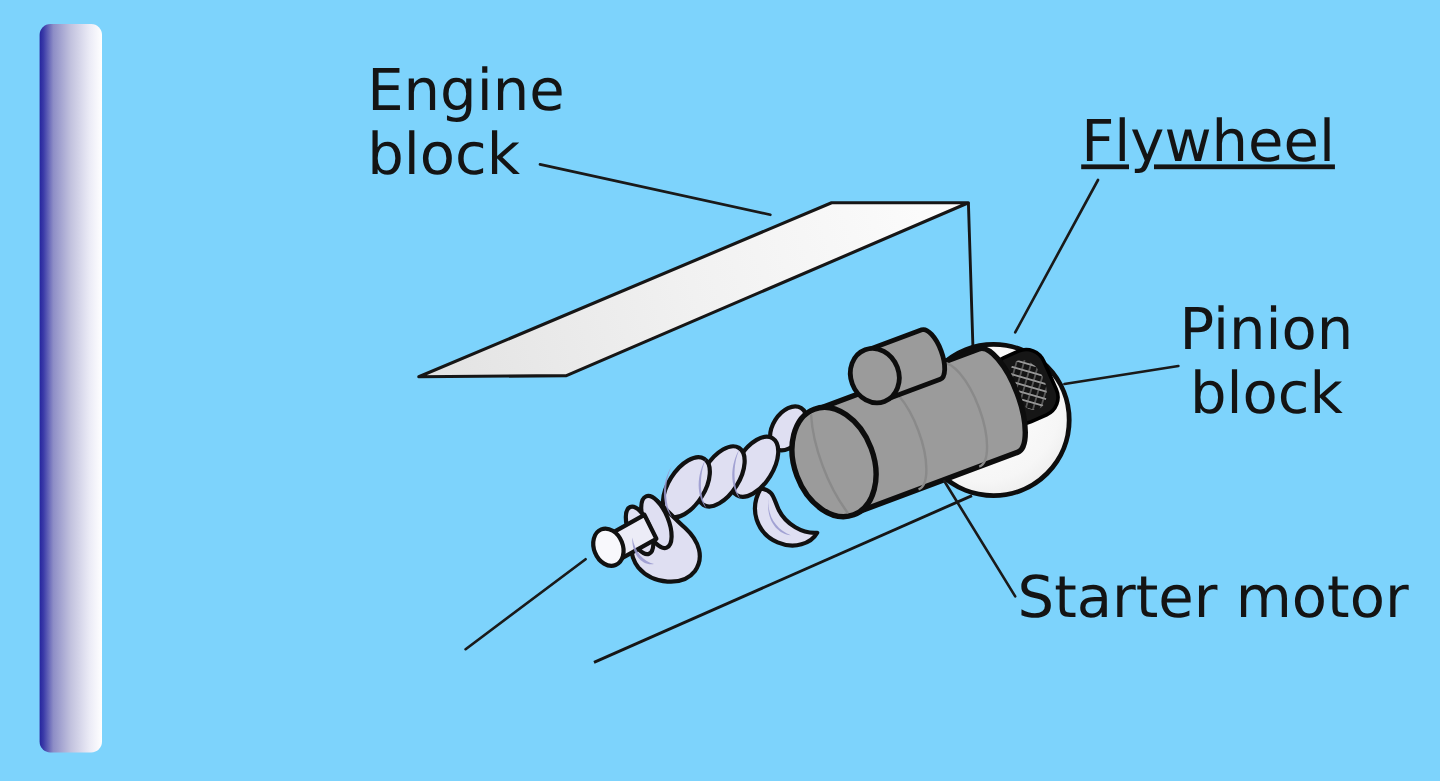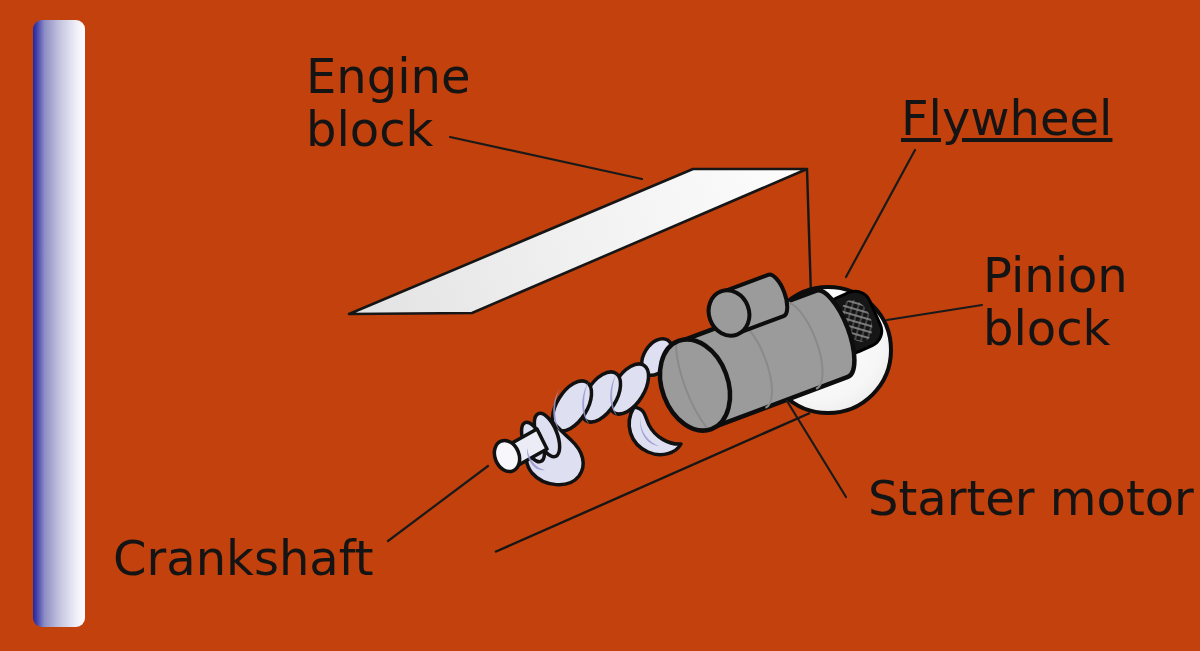--- a/index.html
+++ b/index.html
@@ -1,36 +1,36 @@
 <!DOCTYPE html>
 <html><head>
 <meta charset="utf-8">
 <style>
   html,body{margin:0;padding:0;background:#ffffff;}
   .stage{
     position:relative;
     width:1200px;height:651px;
-    background:#c2410c;
+    background:#7dd3fc;
     overflow:hidden;
     font-family:"DejaVu Sans","Liberation Sans",sans-serif;
   }
   .diagram-svg{position:absolute;left:0;top:0;}
   .label{
     position:absolute;
     font-size:48px;
     line-height:53px;
     color:#141414;
     white-space:nowrap;
     letter-spacing:0px;
   }
   .label span{display:block;}
   .label-engine-block{left:306px;top:50px;}
   .label-flywheel{left:901px;top:92px;text-decoration:underline;}
-  .label-pinion-gear{left:983px;top:249px;}
-  .label-starter-motor{left:848px;top:472px;margin-left:20px;}
+  .label-pinion-gear{left:983px;top:249px;text-align:center;}
+  .label-starter-motor{left:848px;top:472px;}
   .label-crankshaft{left:113px;top:532px;}
 </style>
 </head>
 <body>
 
 <div class="stage">
 
   <svg class="diagram-svg" width="1200" height="651" viewBox="0 0 1200 651">
     <defs>
       <linearGradient id="barGrad" x1="0" y1="0" x2="1" y2="0">
@@ -125,15 +125,14 @@
 
   <div class="label label-flywheel">Flywheel</div>
 
   <div class="label label-pinion-gear">
     <span>Pinion</span>
     <span>block</span>
   </div>
 
   <div class="label label-starter-motor">Starter motor</div>
 
-  <div class="label label-crankshaft">Crankshaft</div>
 
 </div>
 
 </body></html>

